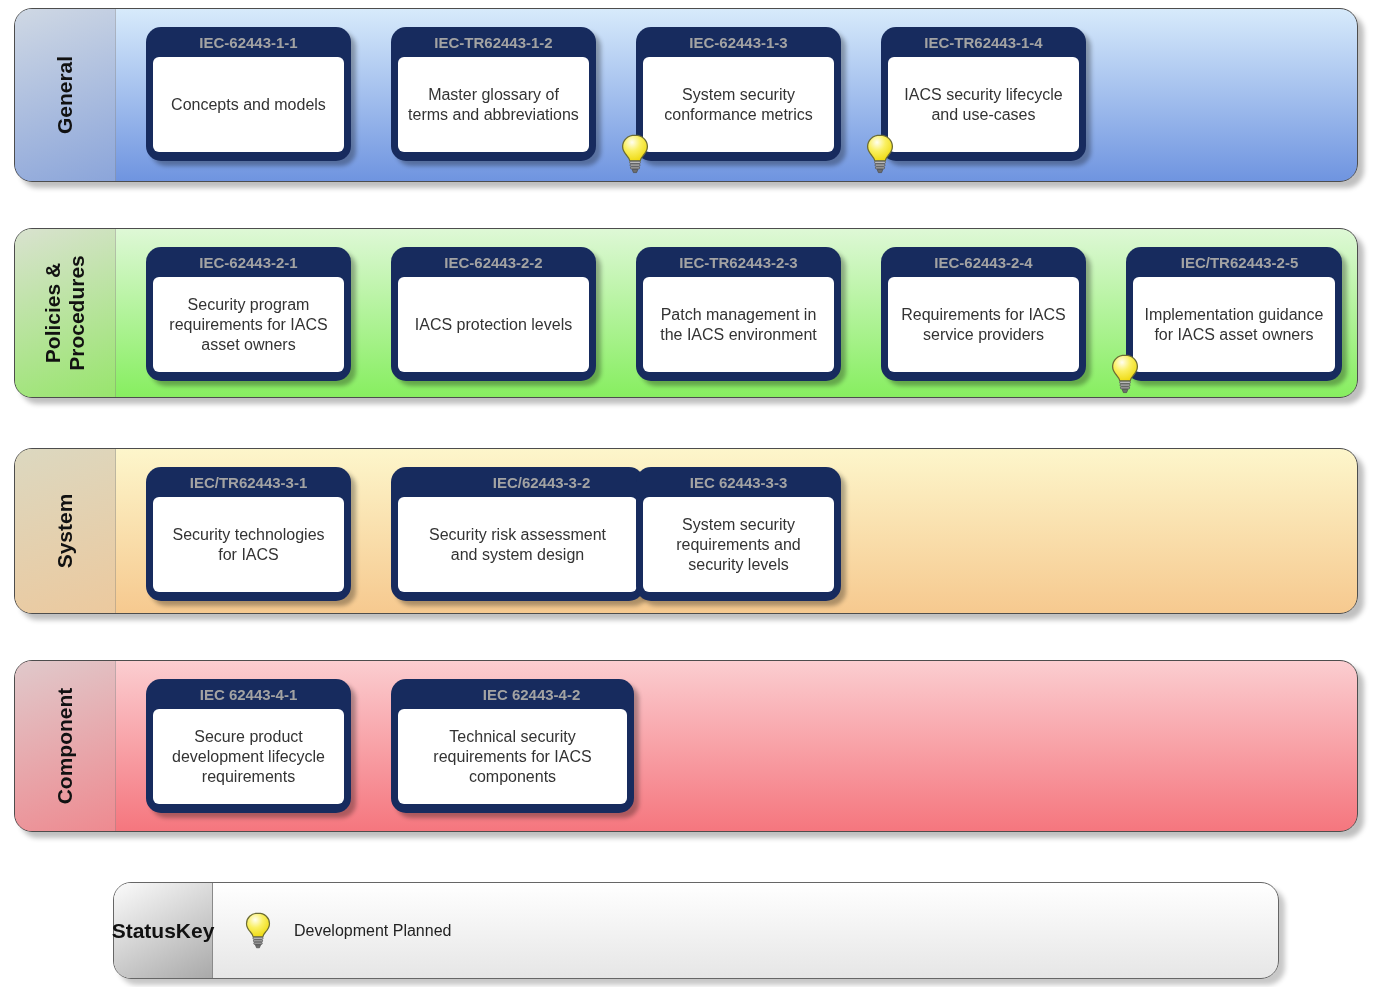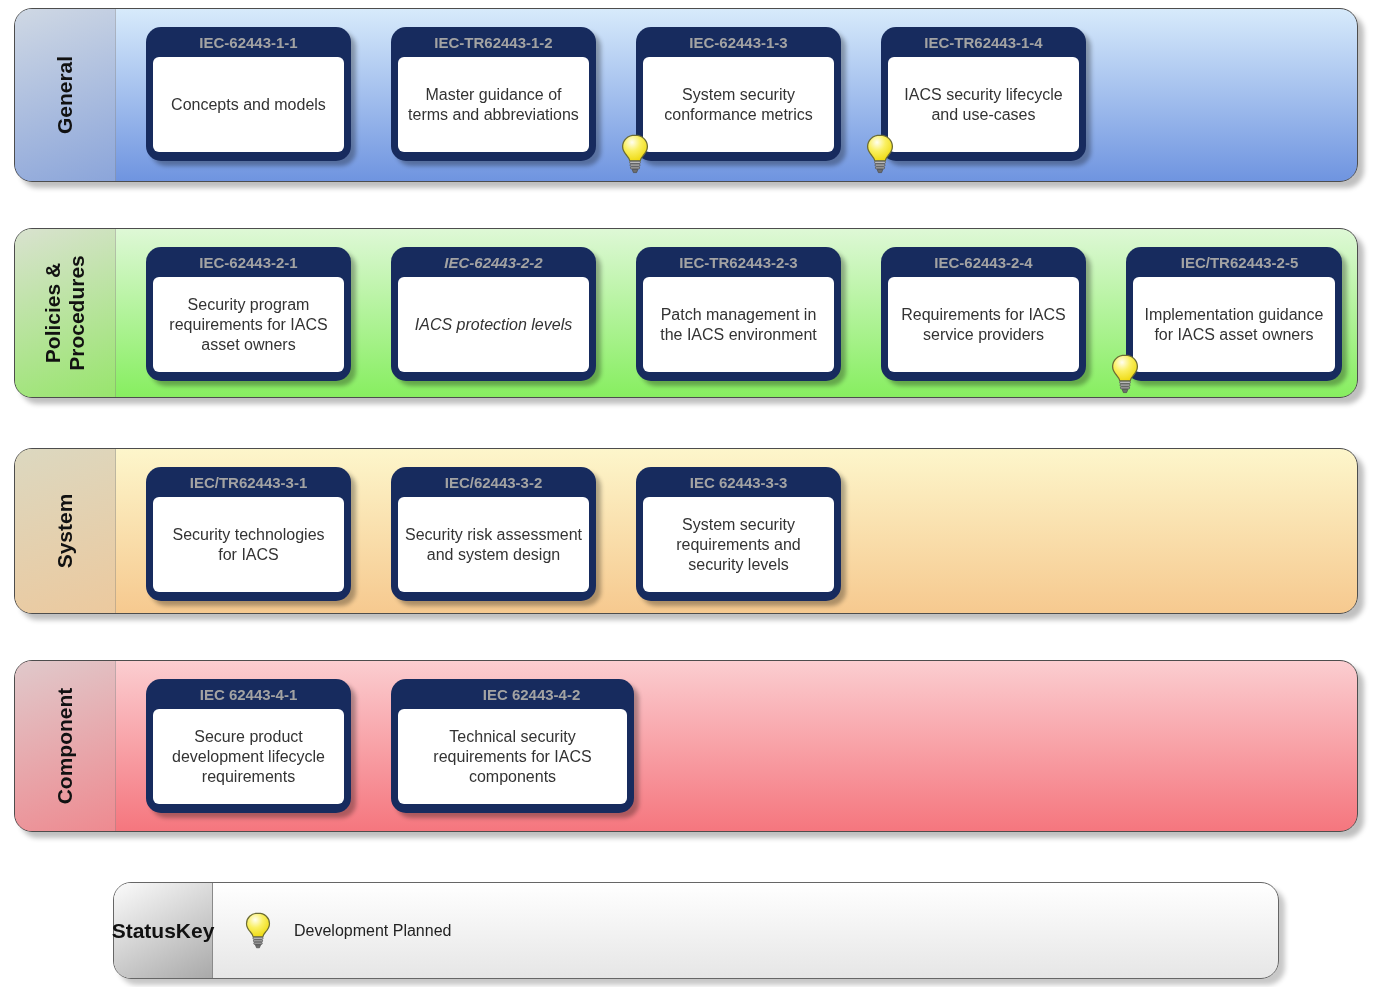--- a/index.html
+++ b/index.html
@@ -87,21 +87,21 @@
     </div>
   <div class="card" style="left: 131px;">
     <div class="card-header">IEC-62443-1-1</div>
     <div class="card-body">
       <div class="card-title">Concepts and models</div>
     </div>
   </div>
       <div class="card" style="left: 376px;">
     <div class="card-header">IEC-TR62443-1-2</div>
     <div class="card-body">
-      <div class="card-title">Master guidance of
+      <div class="card-title">Master glossary of
 terms and abbreviations</div>
     </div>
   </div>
       <div class="card" style="left: 621px;">
     <div class="card-header">IEC-62443-1-3</div>
     <div class="card-body">
       <div class="card-title">System security
 conformance metrics</div>
     </div>
   <svg class="card-bulb" viewBox="0 0 30 41">
@@ -135,21 +135,21 @@
         </div>
     </div>
   <div class="card" style="left: 131px;">
     <div class="card-header">IEC-62443-2-1</div>
     <div class="card-body">
       <div class="card-title">Security program
 requirements for IACS
 asset owners</div>
     </div>
   </div>
-      <div class="card" style="left: 376px; font-style: italic;">
+      <div class="card" style="left: 376px;">
     <div class="card-header">IEC-62443-2-2</div>
     <div class="card-body">
       <div class="card-title">IACS protection levels</div>
     </div>
   </div>
       <div class="card" style="left: 621px;">
     <div class="card-header">IEC-TR62443-2-3</div>
     <div class="card-body">
       <div class="card-title">Patch management in
 the IACS environment</div>
@@ -183,21 +183,21 @@
           <div>System</div>
         </div>
     </div>
   <div class="card" style="left: 131px;">
     <div class="card-header">IEC/TR62443-3-1</div>
     <div class="card-body">
       <div class="card-title">Security technologies
 for IACS</div>
     </div>
   </div>
-      <div class="card" style="left: 376px;">
+      <div class="card" style="left: 376px; padding-left: 48px;">
     <div class="card-header">IEC/62443-3-2</div>
     <div class="card-body">
       <div class="card-title">Security risk assessment
 and system design</div>
     </div>
   </div>
       <div class="card" style="left: 621px;">
     <div class="card-header">IEC 62443-3-3</div>
     <div class="card-body">
       <div class="card-title">System security

